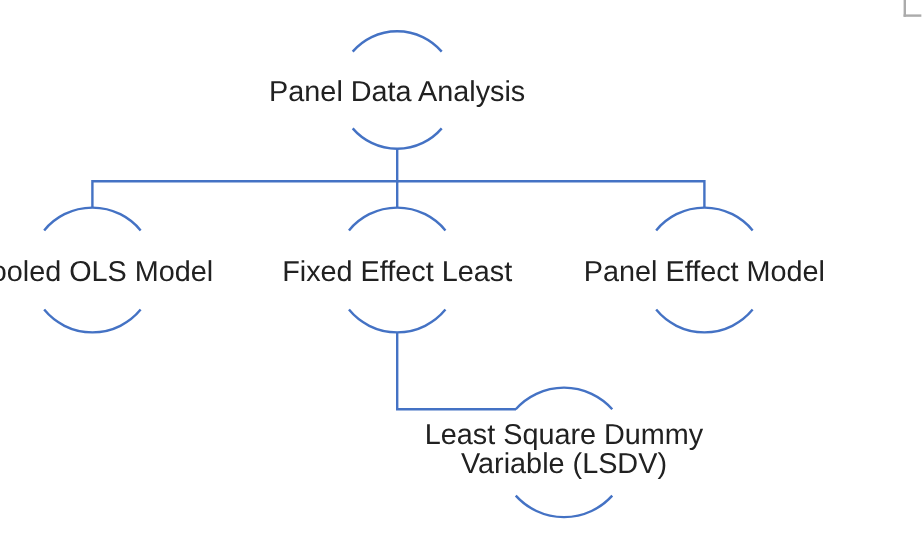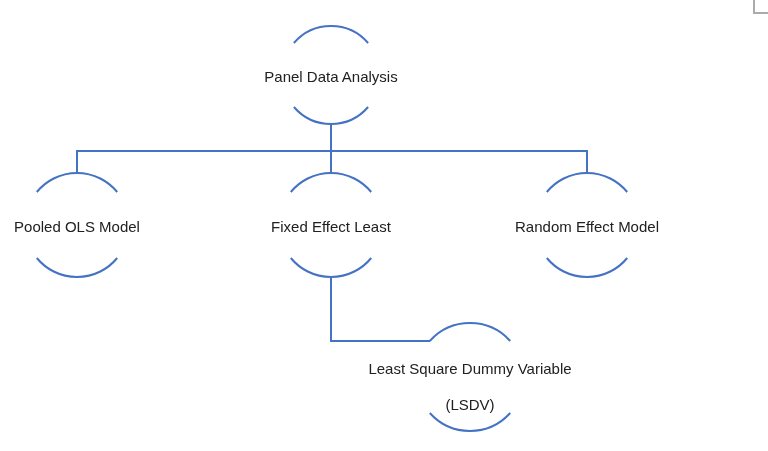--- a/index.html
+++ b/index.html
@@ -25,28 +25,28 @@
     fill: none;
     stroke: var(--color-accent);
     stroke-width: 2;
     stroke-linecap: butt;
     stroke-linejoin: miter;
   }
   .node-label {
     position: absolute;
     width: 240px;
     text-align: center;
-    font-size: 15px;
+    font-size: 24px;
     line-height: 24px;
     color: var(--color-text);
     white-space: nowrap;
   }
   .node-label.wrap {
     white-space: normal;
-    line-height: 36px;
+    line-height: 24px;
   }
   .corner-box {
     position: absolute;
     top: 0; right: 0;
     width: 15px; height: 14px;
     background: var(--color-bg);
     border-left: 2px solid var(--color-corner);
     border-bottom: 2px solid var(--color-corner);
   }
 </style>
@@ -80,19 +80,19 @@
     <path d="M 429.8 341 A 54 54 0 0 1 510.2 341"></path>
     <path d="M 429.8 413 A 54 54 0 0 0 510.2 413"></path>
   </svg>
 
   <div class="node-label" style="left:211px; top:65px;">Panel Data Analysis</div>
 
   <div class="node-label" style="left:-43px; top:215px;">Pooled OLS Model</div>
 
   <div class="node-label" style="left:211px; top:215px;">Fixed Effect Least</div>
 
-  <div class="node-label" style="left:467px; top:215px;">Random Effect Model</div>
+  <div class="node-label" style="left:467px; top:215px;">Panel Effect Model</div>
 
   <div class="node-label wrap" style="left:350px; top:351px;">Least Square Dummy Variable (LSDV)</div>
 
   <div class="corner-box"></div>
 
 </div>
 
 </body></html>

